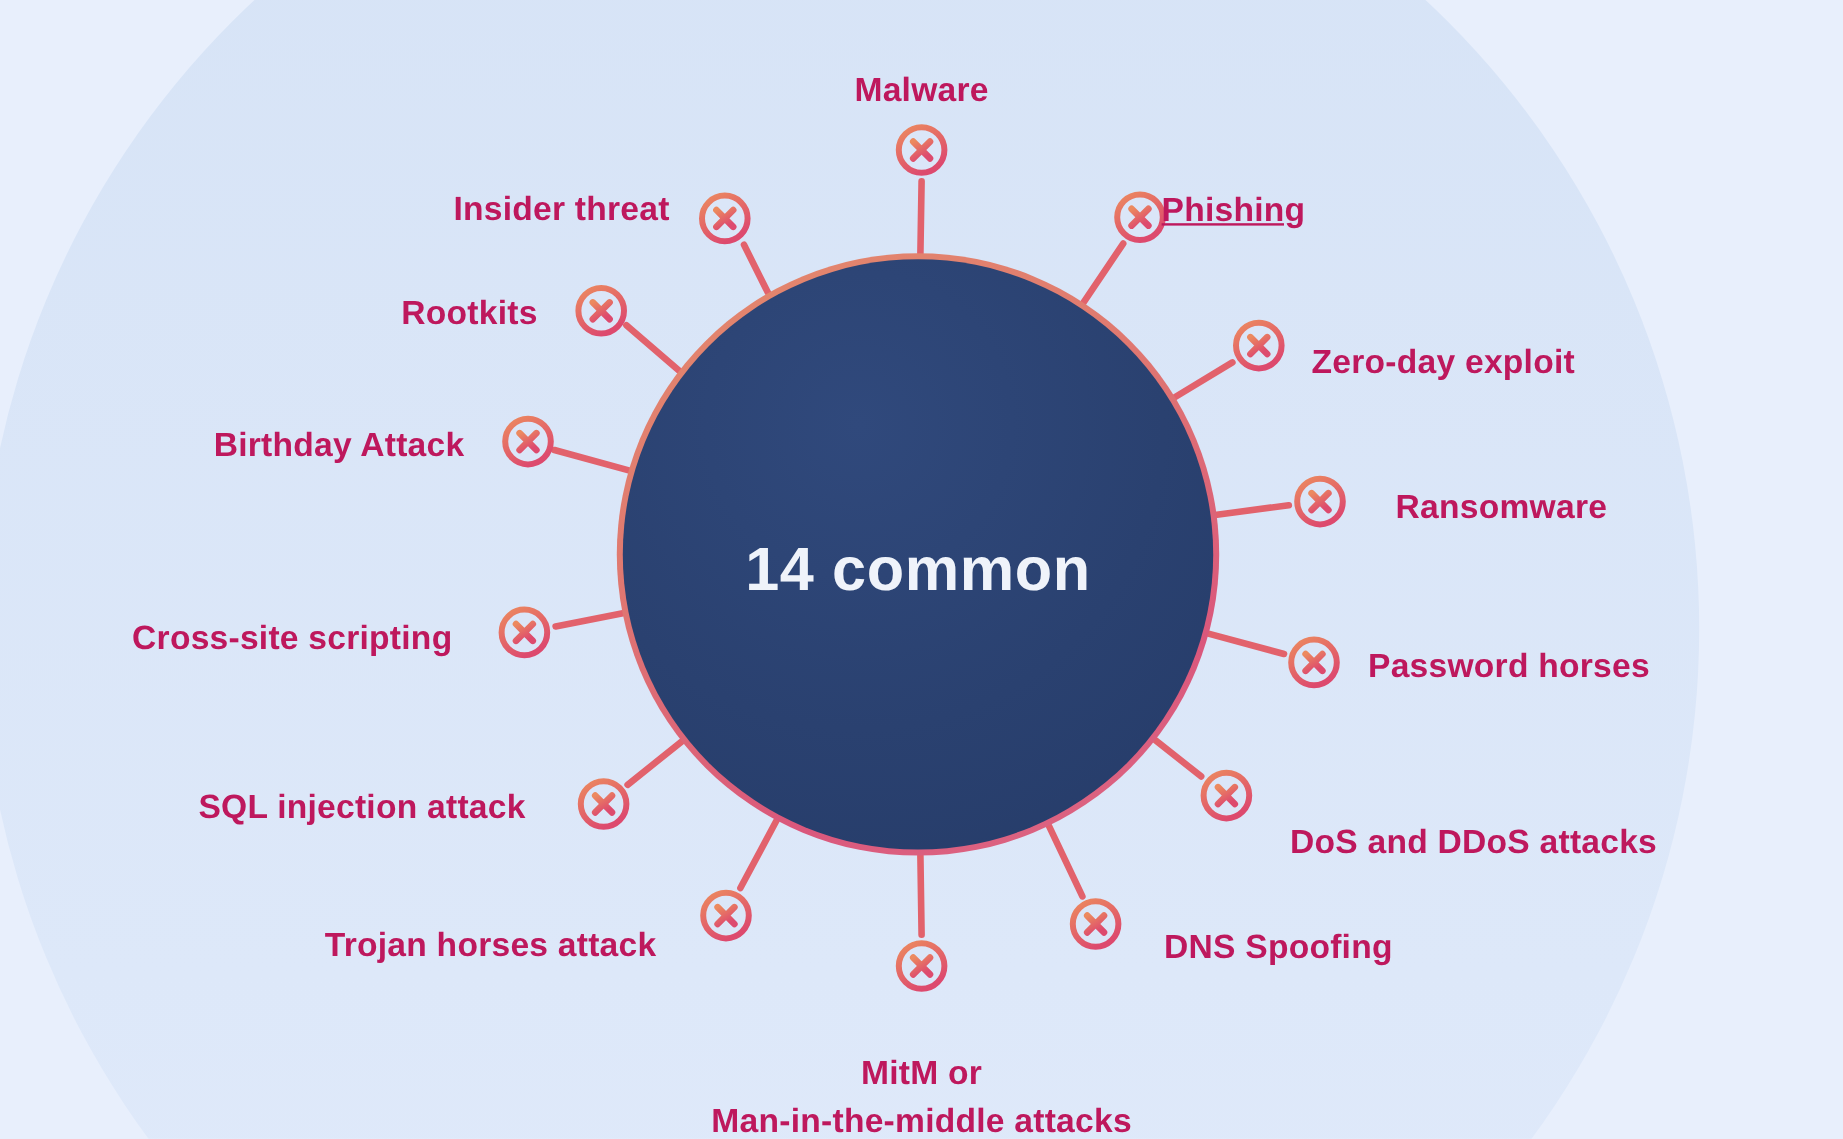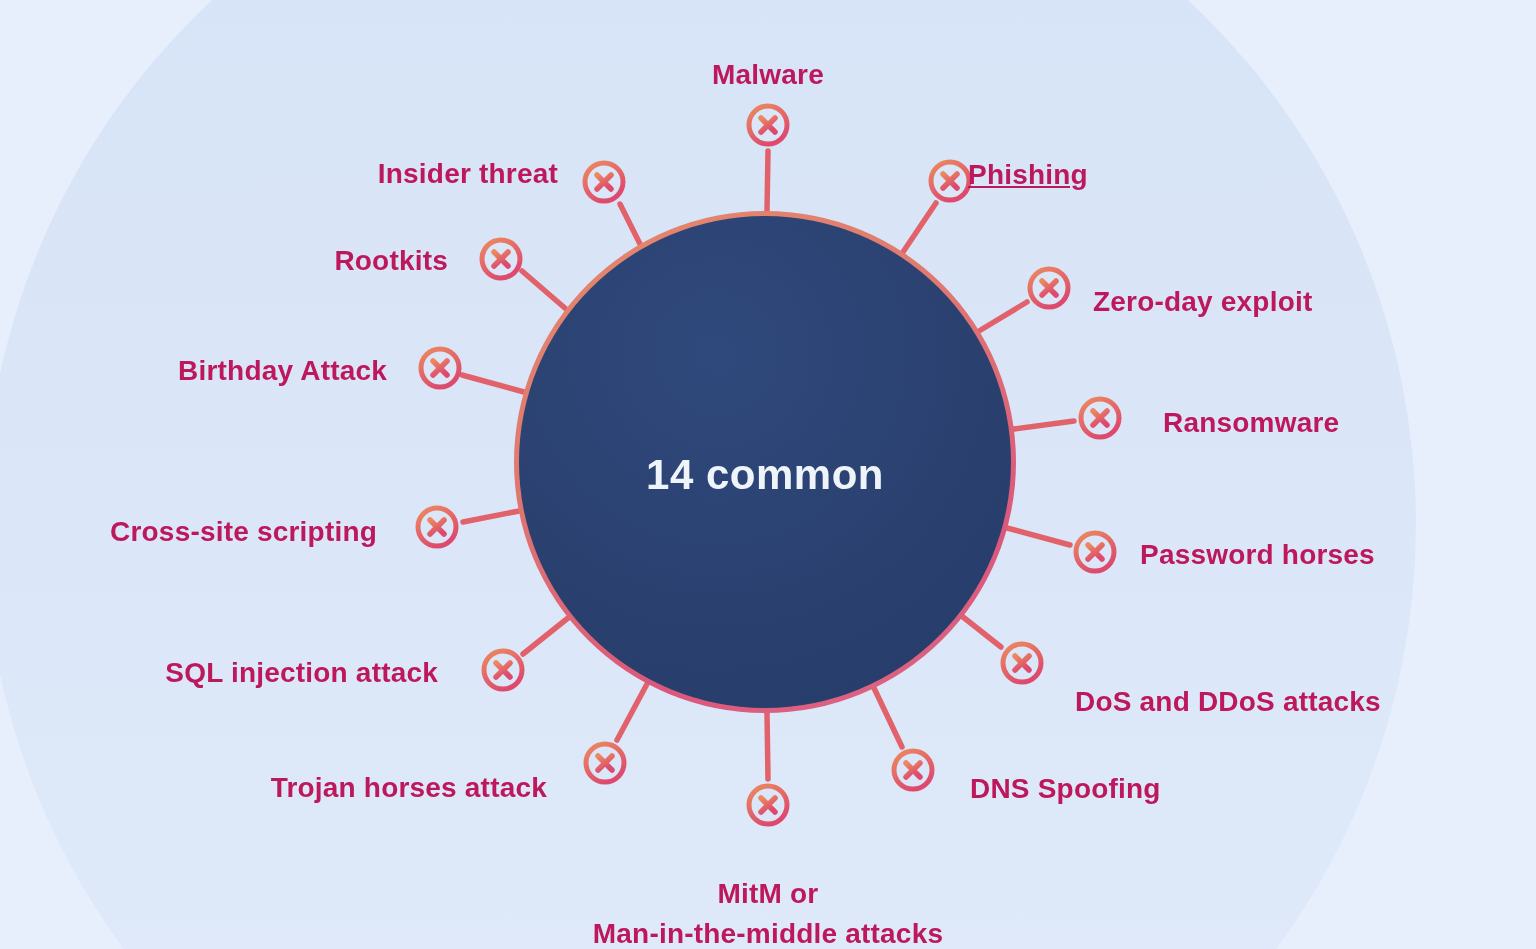--- a/index.html
+++ b/index.html
@@ -32,21 +32,21 @@
     background: linear-gradient(155deg, #e48a6c 0%, #e07a70 35%, #da577c 75%, #dd6d85 100%);
   }
   .center-circle {
     position: absolute; inset: 5px;
     border-radius: 50%;
     background: radial-gradient(circle at 40% 28%, #30497c 0%, #2a4170 55%, #253b68 100%);
     display: flex; align-items: center; justify-content: center;
   }
   .center-title {
     color: #eff3fa;
-    font-size: 42px;
+    font-size: 51px;
     font-weight: bold;
     line-height: 63px;
     text-align: center;
     letter-spacing: 0.5px;
     margin-top: 24px;
   }
   .center-title span { display: block; }
   .attack-node {
     position: absolute;
     width: 46px; height: 46px;

